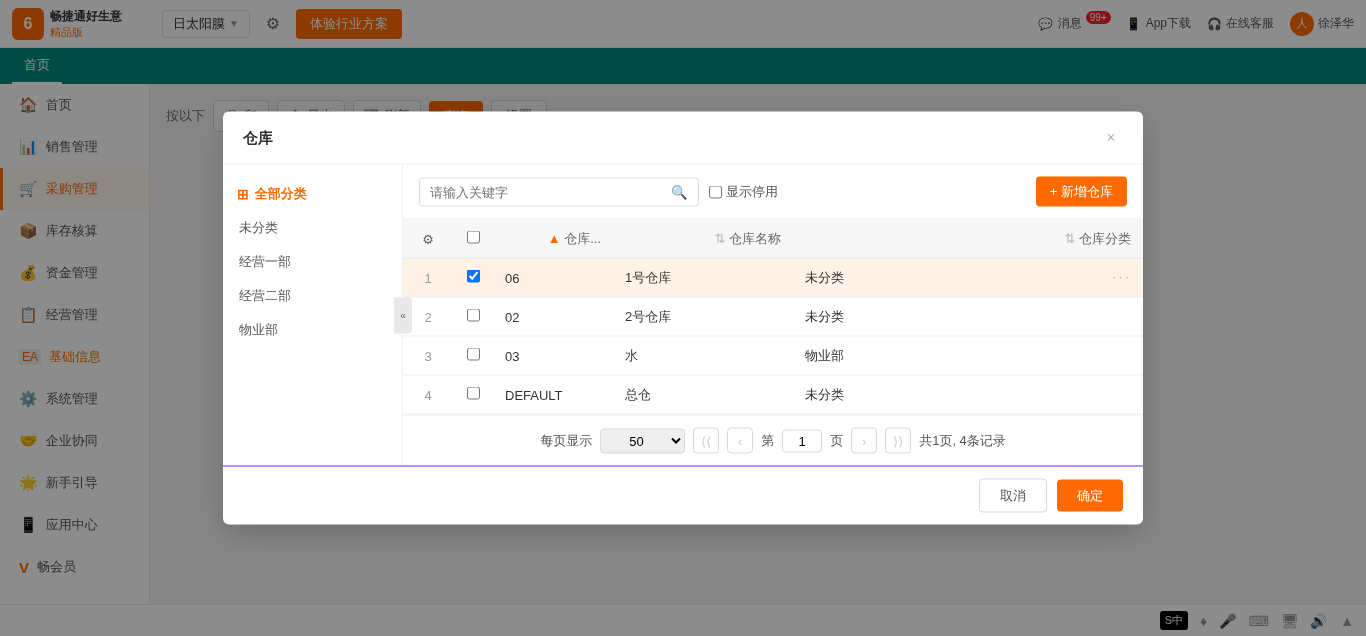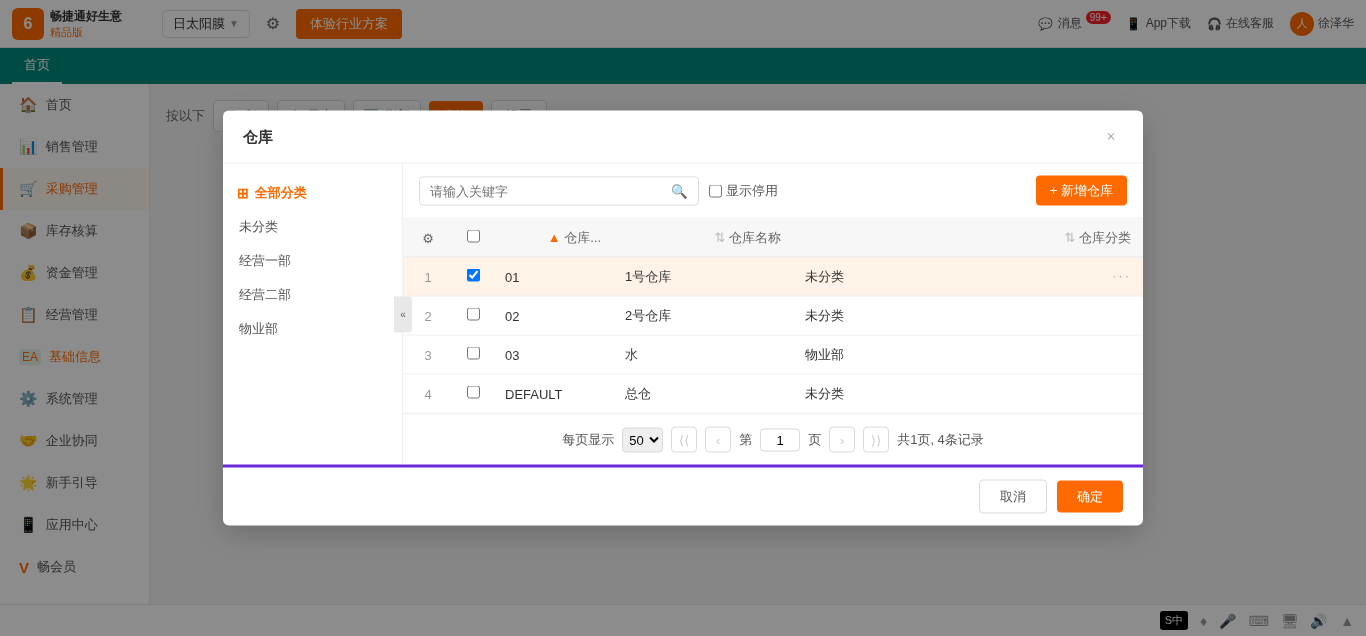--- a/index.html
+++ b/index.html
@@ -298,21 +298,21 @@
     
     .pagination-bar {
       display: flex; align-items: center; justify-content: center; gap: 8px;
       padding: 12px 16px;
       border-top: 1px solid #f0f0f0;
       font-size: 13px; color: #555;
     }
     .page-select {
       border: 1px solid #d9d9d9;
       border-radius: 4px;
-      padding: 3px 2px;
+      padding: 3px 24px;
       font-size: 13px;
     }
     .page-nav {
       width: 26px; height: 26px;
       display: flex; align-items: center; justify-content: center;
       border: 1px solid #d9d9d9;
       border-radius: 4px;
       cursor: pointer; color: #555;
       background: #fff;
     }
@@ -323,21 +323,21 @@
       border-radius: 4px;
       padding: 3px 6px;
       font-size: 13px;
       text-align: center;
     }
 
     
     .modal-footer {
       display: flex; align-items: center; justify-content: flex-end; gap: 10px;
       padding: 12px 20px;
-      border-top: 3px solid #6d28d9;
+      border-top: 1px solid #6d28d9;
     }
     .btn-cancel {
       background: #fff; color: #555; border: 1px solid #d9d9d9;
       padding: 7px 20px; border-radius: 4px; cursor: pointer; font-size: 13px;
     }
     .btn-confirm {
       background: #ff6a00; color: #fff; border: none;
       padding: 7px 20px; border-radius: 4px; cursor: pointer; font-size: 13px;
     }
 
@@ -531,21 +531,21 @@
               <th>
                 <span style="color:#bbb;">⇅</span>
                 <span>仓库分类</span>
               </th>
             </tr>
           </thead>
           <tbody>
             <tr class="row-selected">
               <td class="row-index">1</td>
               <td style="text-align:center;"><input type="checkbox" checked="" style=""></td>
-              <td>01</td>
+              <td>06</td>
               <td>1号仓库</td>
               <td>
                 <span>未分类</span>
                 <span class="three-dots" style="float:right;">···</span>
               </td>
             </tr>
             <tr>
               <td class="row-index">2</td>
               <td style="text-align:center;"><input type="checkbox" style=""></td>
               <td>02</td>

